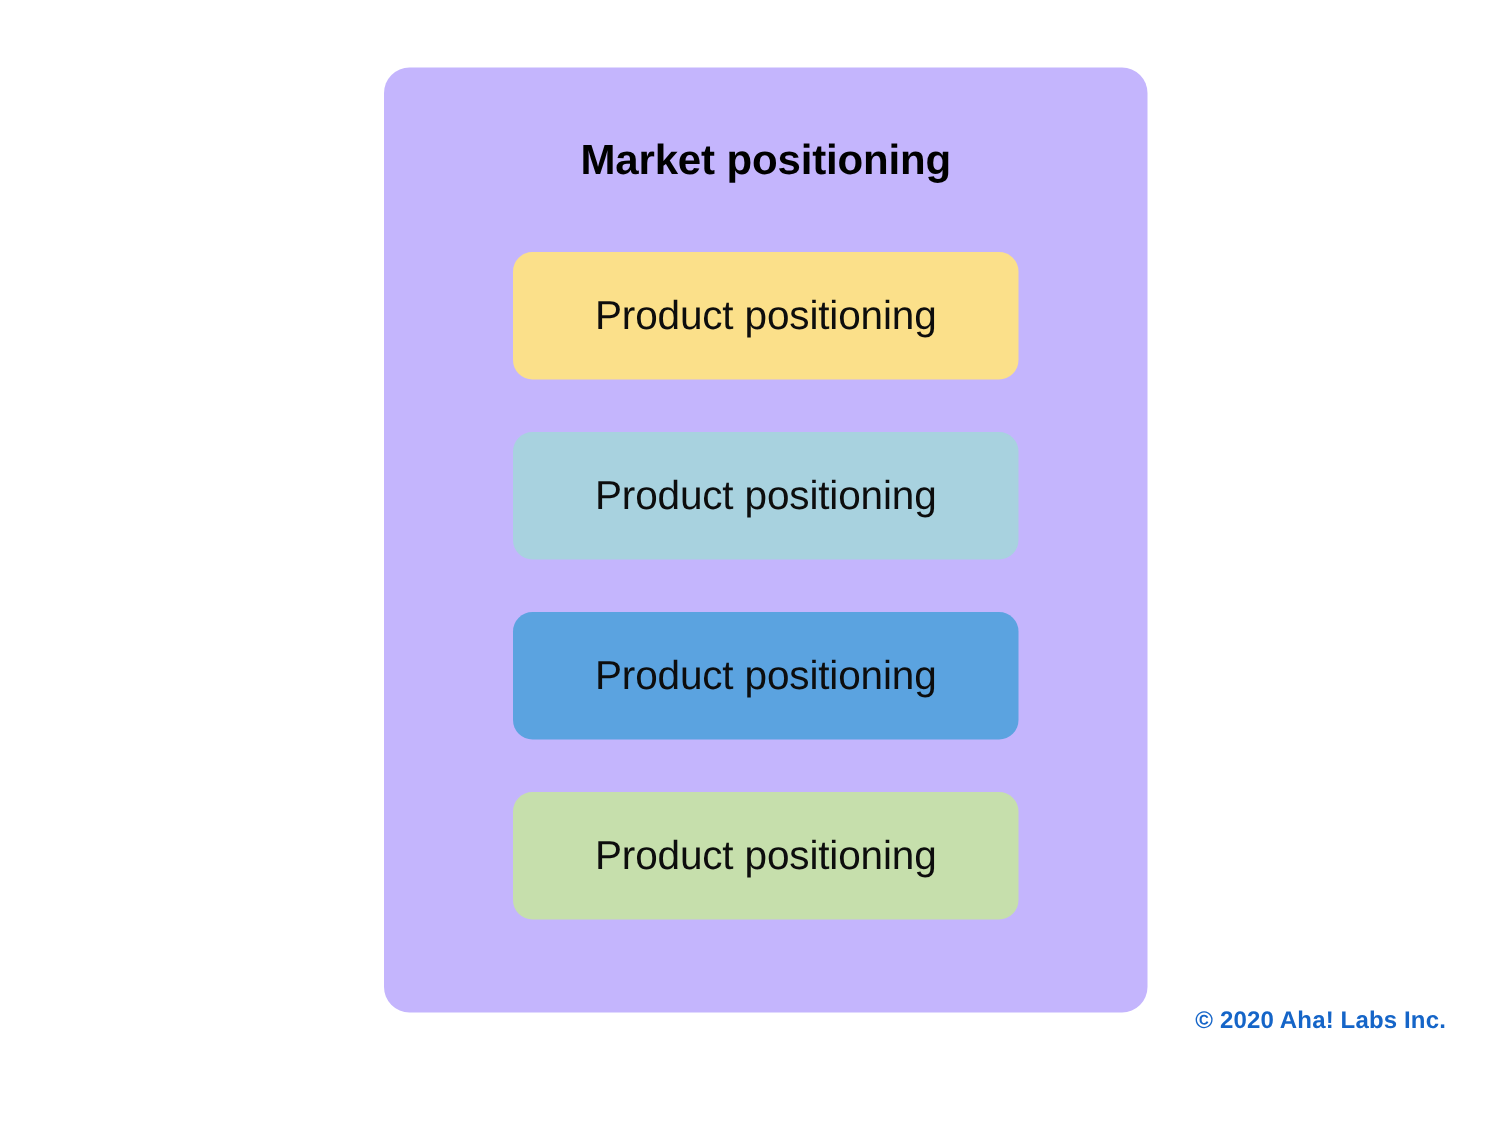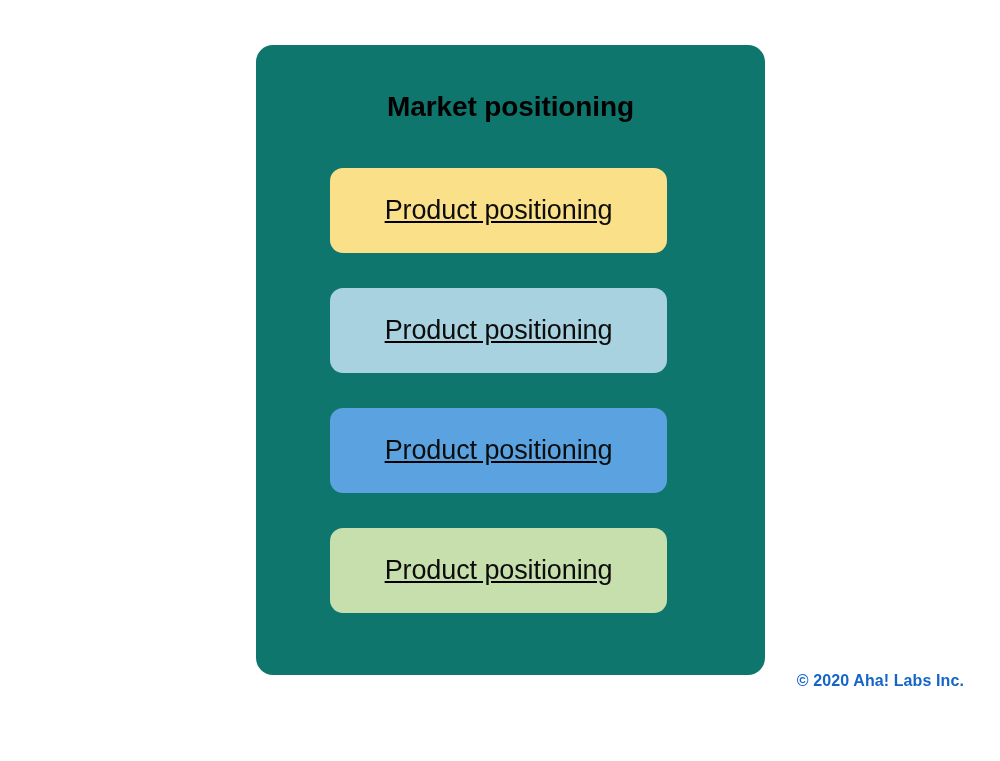--- a/index.html
+++ b/index.html
@@ -48,27 +48,26 @@
     font-size: 28px;
     font-weight: bold;
     color: #000000;
     letter-spacing: -0.1px;
     white-space: nowrap;
   }
 
   
   .product-list {
     position: absolute;
-    left: 74px;
+    left: 86px;
     top: 123px;
     width: 337px;
     display: flex;
     flex-direction: column;
     gap: 35px;
-    text-decoration: underline;
   }
 
   .product-box {
     width: 337px;
     height: 85px;
     border-radius: 13px;
     display: flex;
     align-items: center;
     justify-content: center;
     box-sizing: border-box;
@@ -93,21 +92,21 @@
     color: #1565c8;
     white-space: nowrap;
     letter-spacing: 0.1px;
   }
 </style>
 </head>
 <body style="background: rgb(255, 255, 255);">
 
 <div id="diagram-stage">
 
-  <div class="market-container" style="background: #0f766e;">
+  <div class="market-container" style="background: #c4b5fd;">
 
     <div class="market-title" style="color: rgb(0, 0, 0);">Market positioning</div>
 
     <div class="product-list">
 
       <div class="product-box" style="background: rgb(251, 224, 138);">
         <span class="product-box-label" style="color: rgb(13, 13, 13);">Product positioning</span>
       </div>
 
       <div class="product-box" style="background: rgb(168, 210, 223);">

